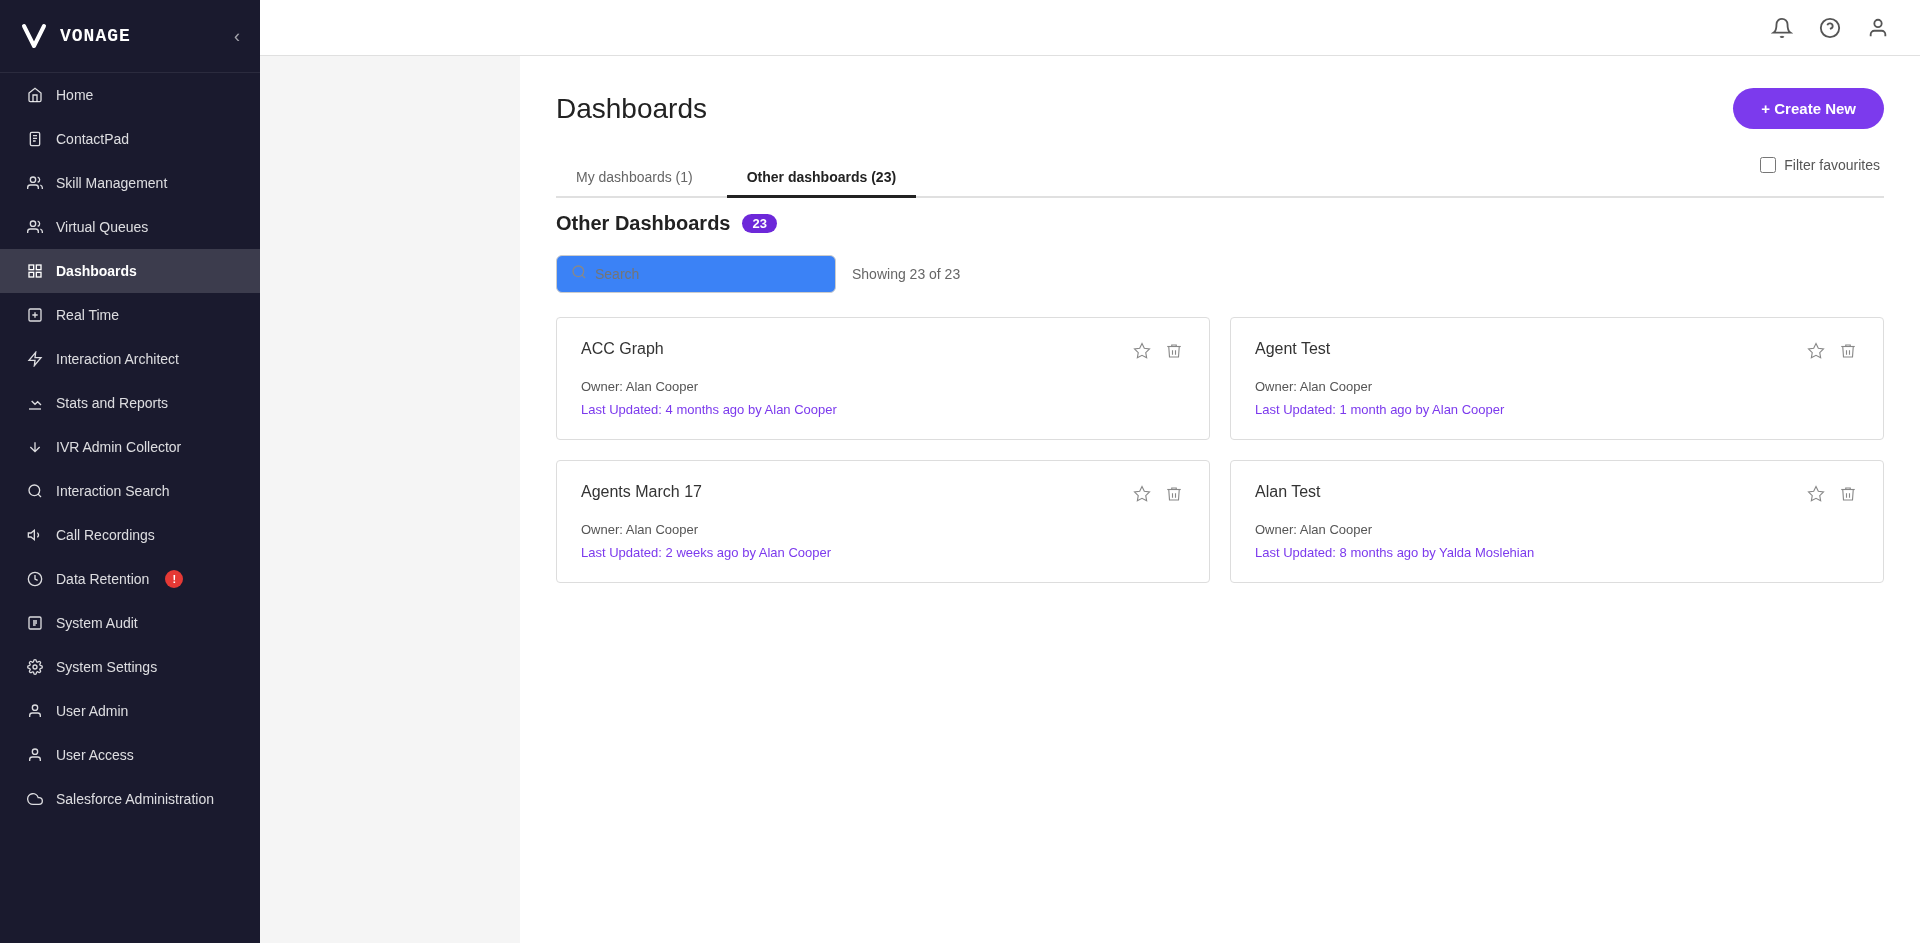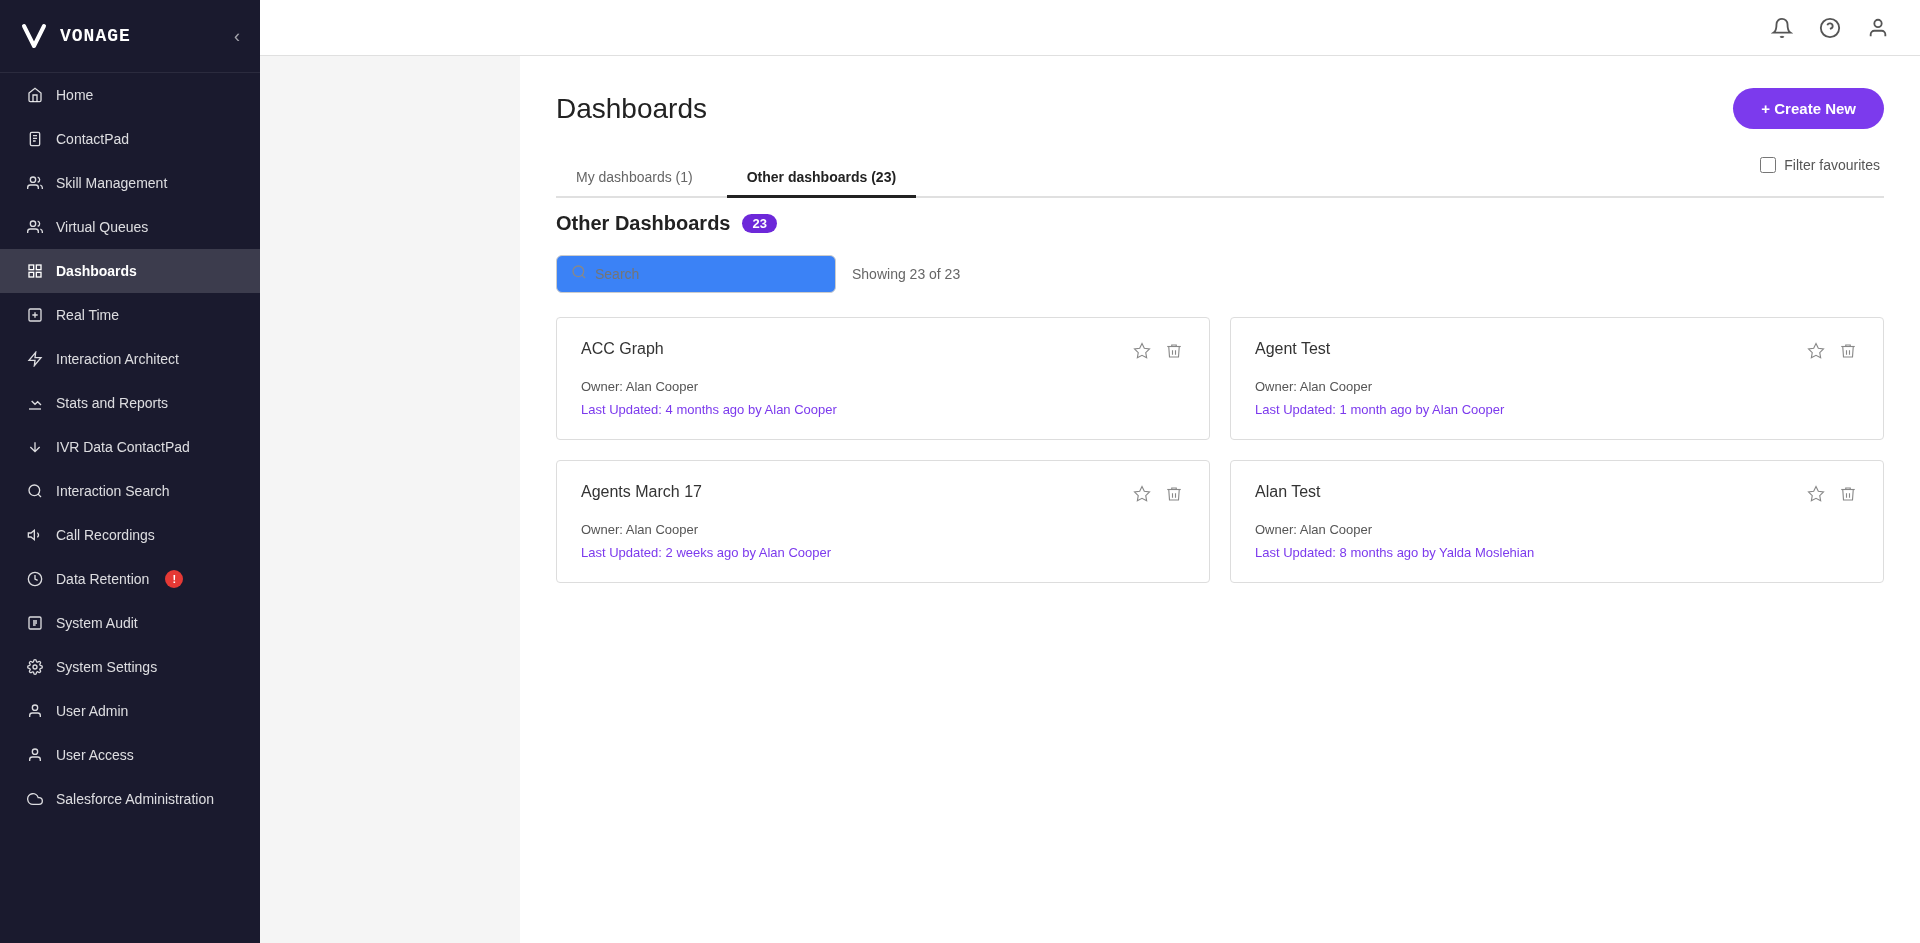--- a/index.html
+++ b/index.html
@@ -395,21 +395,21 @@
       </span>
       <span>Stats and Reports</span>
     </div>
 
     <div class="nav-item">
       <span class="nav-icon">
         <svg width="16" height="16" viewBox="0 0 24 24" fill="none" stroke="currentColor" stroke-width="2">
             <path d="M12 5v14M5 12l7 7 7-7"></path>
           </svg>
       </span>
-      <span>IVR Data ContactPad</span>
+      <span>IVR Admin Collector</span>
     </div>
 
     <div class="nav-item">
       <span class="nav-icon">
         <svg width="16" height="16" viewBox="0 0 24 24" fill="none" stroke="currentColor" stroke-width="2">
             <circle cx="11" cy="11" r="8"></circle>
             <path d="M21 21l-4.35-4.35"></path>
           </svg>
       </span>
       <span>Interaction Search</span>

